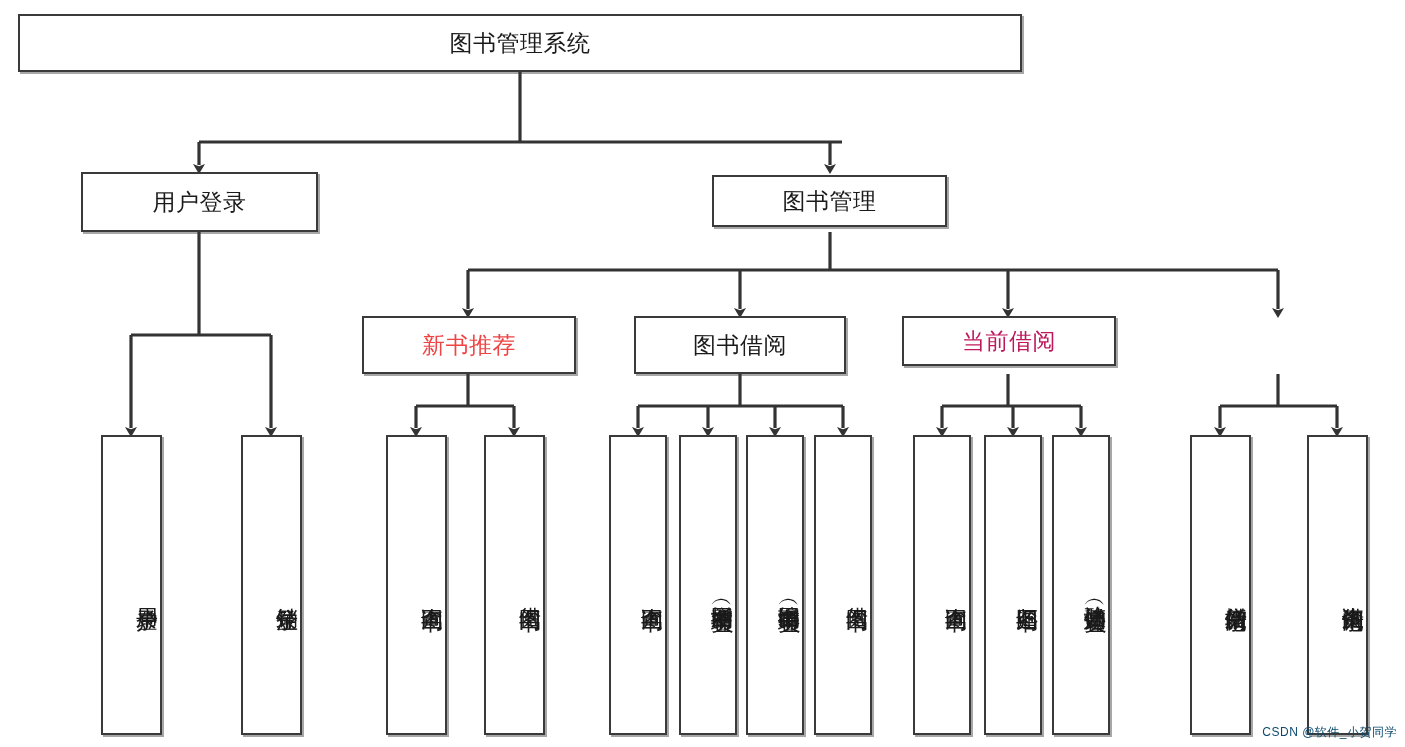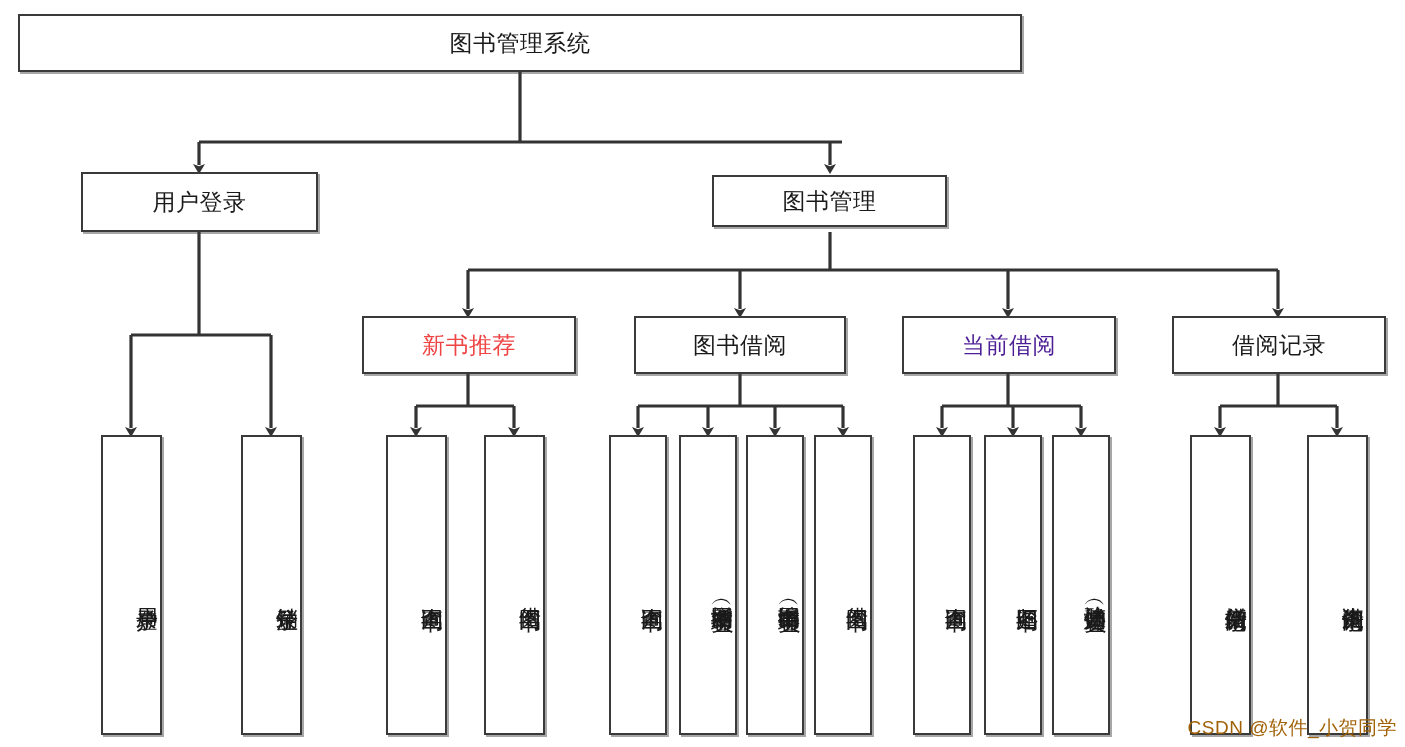--- a/index.html
+++ b/index.html
@@ -52,22 +52,22 @@
   }
   .node.vert .vlabel {
     writing-mode: vertical-rl;
     text-orientation: upright;
     white-space: nowrap;
   }
   #watermark {
     position: absolute;
     right: 8px;
     bottom: 6px;
-    font-size: 19px;
-    color: #a16207;
+    font-size: 12px;
+    color: #0c4a6e;
     white-space: nowrap;
     letter-spacing: 0.5px;
   }
 </style>
 </head>
 <body>
 
 <div id="canvas" style="background: rgb(255, 255, 255);">
 
   <svg id="edges" viewBox="0 0 1405 747" xmlns="http://www.w3.org/2000/svg">
@@ -132,25 +132,22 @@
   <div class="node horiz" style="left: 712px; top: 175px; width: 235px; height: 52px; border-color: rgb(58, 58, 58); color: rgb(26, 26, 26);">
     <span>图书管理</span>
   </div>
 
   <div class="node horiz" style="left: 362px; top: 316px; width: 214px; height: 58px; border-color: rgb(58, 58, 58); color: #ef4444;">
     <span>新书推荐</span>
   </div>
   <div class="node horiz" style="left: 634px; top: 316px; width: 212px; height: 58px; border-color: rgb(58, 58, 58); color: rgb(26, 26, 26); font-family: Liberation Serif, serif;">
     <span>图书借阅</span>
   </div>
-  <div class="node horiz" style="left: 902px; top: 316px; width: 214px; height: 58px; border-color: rgb(58, 58, 58); color: #4c1d95;">
+  <div class="node horiz" style="left: 902px; top: 316px; width: 214px; height: 50px; border-color: rgb(58, 58, 58); color: #be185d;">
     <span>当前借阅</span>
-  </div>
-  <div class="node horiz" style="left: 1172px; top: 316px; width: 214px; height: 58px; border-color: rgb(58, 58, 58); color: rgb(26, 26, 26);">
-    <span>借阅记录</span>
   </div>
 
   <div class="node vert" style="left: 101px; top: 435px; width: 61px; height: 300px; border-color: rgb(58, 58, 58); color: rgb(26, 26, 26);">
     <span class="vlabel">用户登录</span>
   </div>
   <div class="node vert" style="left: 241px; top: 435px; width: 61px; height: 300px; border-color: rgb(58, 58, 58); color: rgb(26, 26, 26);">
     <span class="vlabel">注销登录</span>
   </div>
   <div class="node vert" style="left: 386px; top: 435px; width: 61px; height: 300px; border-color: rgb(58, 58, 58); color: rgb(26, 26, 26);">
     <span class="vlabel">查询图书</span>

